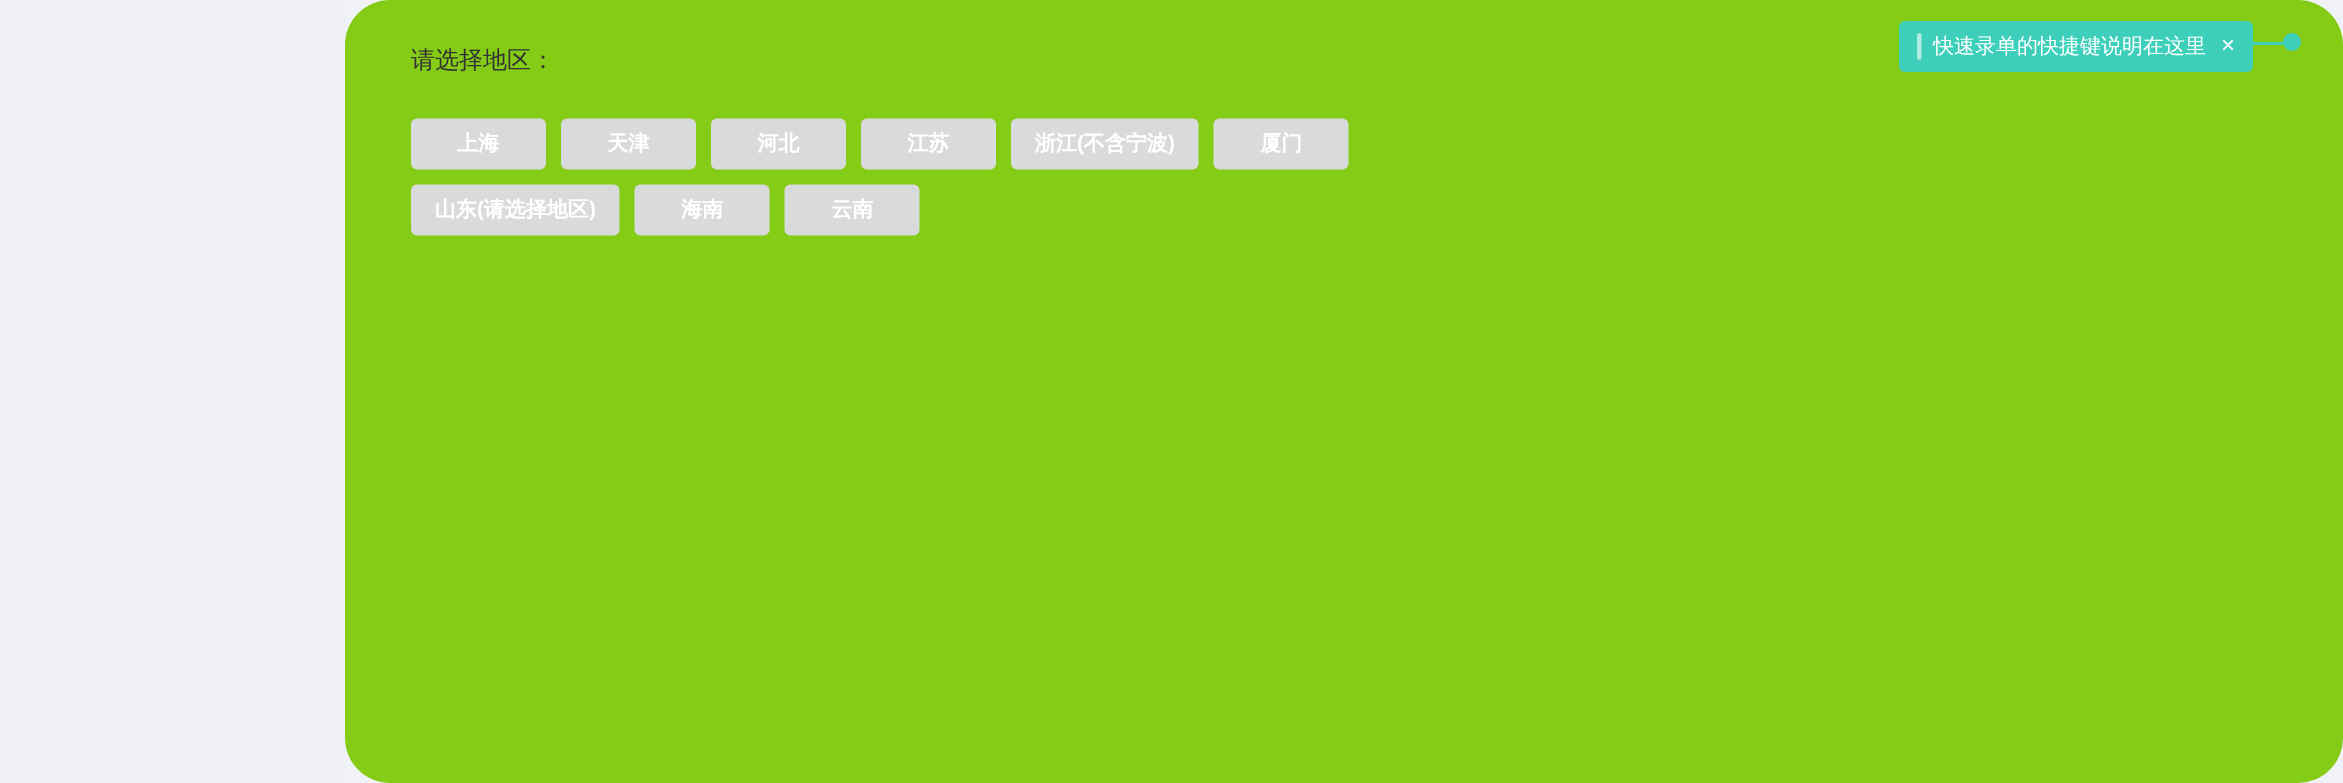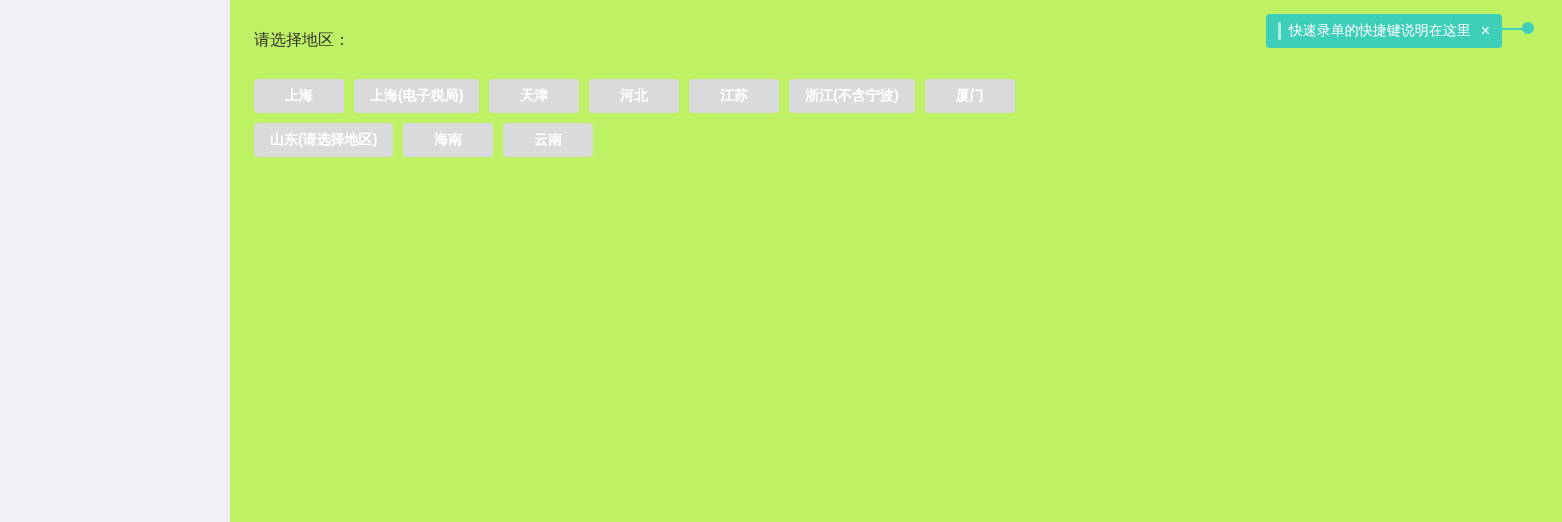--- a/index.html
+++ b/index.html
@@ -25,22 +25,23 @@
       height: 100%;
       background: #eef0f5;
     }
 
     .main-content {
       position: absolute;
       left: 230px;
       top: 0;
       right: 0;
       bottom: 0;
-      background: #bef264;
-      padding: 30px 24px;
+      background: #84cc16;
+      padding: 30px 44px;
+      border-radius: 30px;
     }
 
     .page-title {
       font-size: 16px;
       color: #333;
       margin-bottom: 28px;
       font-weight: normal;
     }
 
     .region-buttons-row {
@@ -124,21 +125,20 @@
 </head>
 <body>
 
 <div class="sidebar"></div>
 
 <div class="main-content">
   <div class="page-title">请选择地区：</div>
 
   <div class="region-buttons-row" id="row1">
       <button class="region-btn">上海</button>
-      <button class="region-btn">上海(电子税局)</button>
       <button class="region-btn">天津</button>
       <button class="region-btn">河北</button>
       <button class="region-btn">江苏</button>
       <button class="region-btn">浙江(不含宁波)</button>
       <button class="region-btn">厦门</button>
     </div>
   <div class="region-buttons-row" id="row2">
       <button class="region-btn">山东(请选择地区)</button>
       <button class="region-btn">海南</button>
       <button class="region-btn">云南</button>

